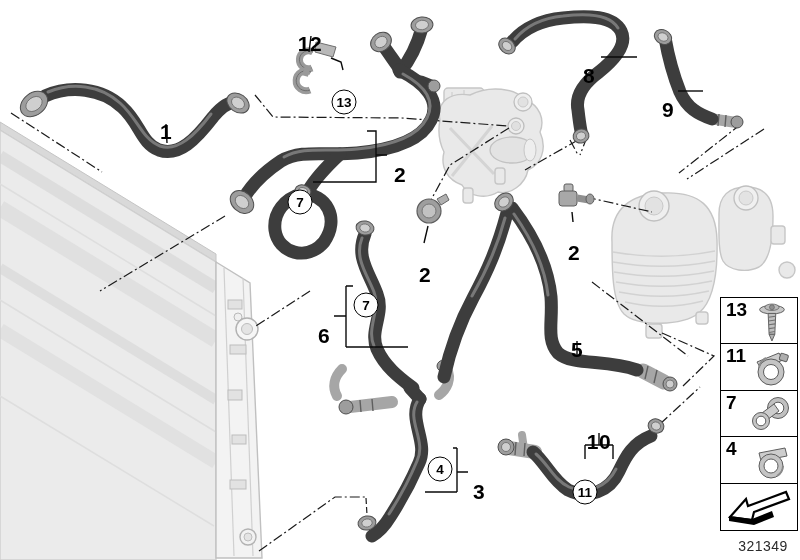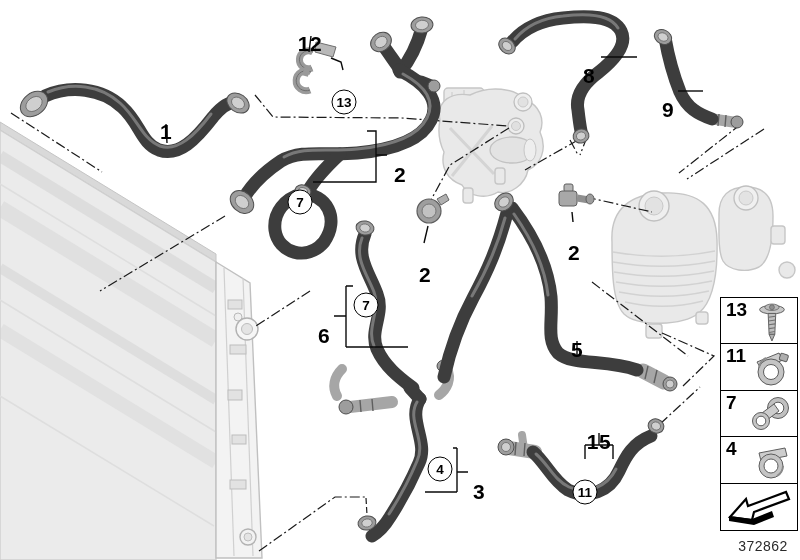--- a/index.html
+++ b/index.html
@@ -245,21 +245,21 @@
   <div class="co plain" style="left:166px;top:112px">1</div>
   <div class="co plain" style="left:310px;top:24px">12</div>
   <div class="co plain" style="left:400px;top:155px">2</div>
   <div class="co plain" style="left:425px;top:255px">2</div>
   <div class="co plain" style="left:589px;top:56px">8</div>
   <div class="co plain" style="left:668px;top:90px">9</div>
   <div class="co plain" style="left:574px;top:233px">2</div>
   <div class="co plain" style="left:324px;top:316px">6</div>
   <div class="co plain" style="left:577px;top:330px">5</div>
   <div class="co plain" style="left:479px;top:472px">3</div>
-  <div class="co plain" style="left:599px;top:422px">15</div>
+  <div class="co plain" style="left:599px;top:422px">10</div>
 
   <div class="co circled" style="left:344px;top:82px">13</div>
   <div class="co circled" style="left:300px;top:182px">7</div>
   <div class="co circled" style="left:366px;top:285px">7</div>
   <div class="co circled" style="left:440px;top:449px">4</div>
   <div class="co circled" style="left:585px;top:472px">11</div>
 
   <div class="legend">
 
     <div class="lbox">
@@ -308,14 +308,14 @@
 
     <div class="lbox">
       <span class="lnum"></span>
       <svg class="licon" style="left:3px;top:3px" width="70" height="40" viewBox="0 0 70 40">
         <path d="M6,30 L22,12 L24,19 L62,5 L65,12 L30,25 L28,33 Z" fill="#ffffff" stroke="#000000" stroke-width="2.2" stroke-linejoin="miter"></path>
         <path d="M5,29 L28,32 L48,24 L50,30 L30,38 L5,34 Z" fill="#000000"></path>
       </svg>
     </div>
   </div>
 
-  <div class="pn">372862</div>
+  <div class="pn">321349</div>
 </div>
 
 </body></html>

